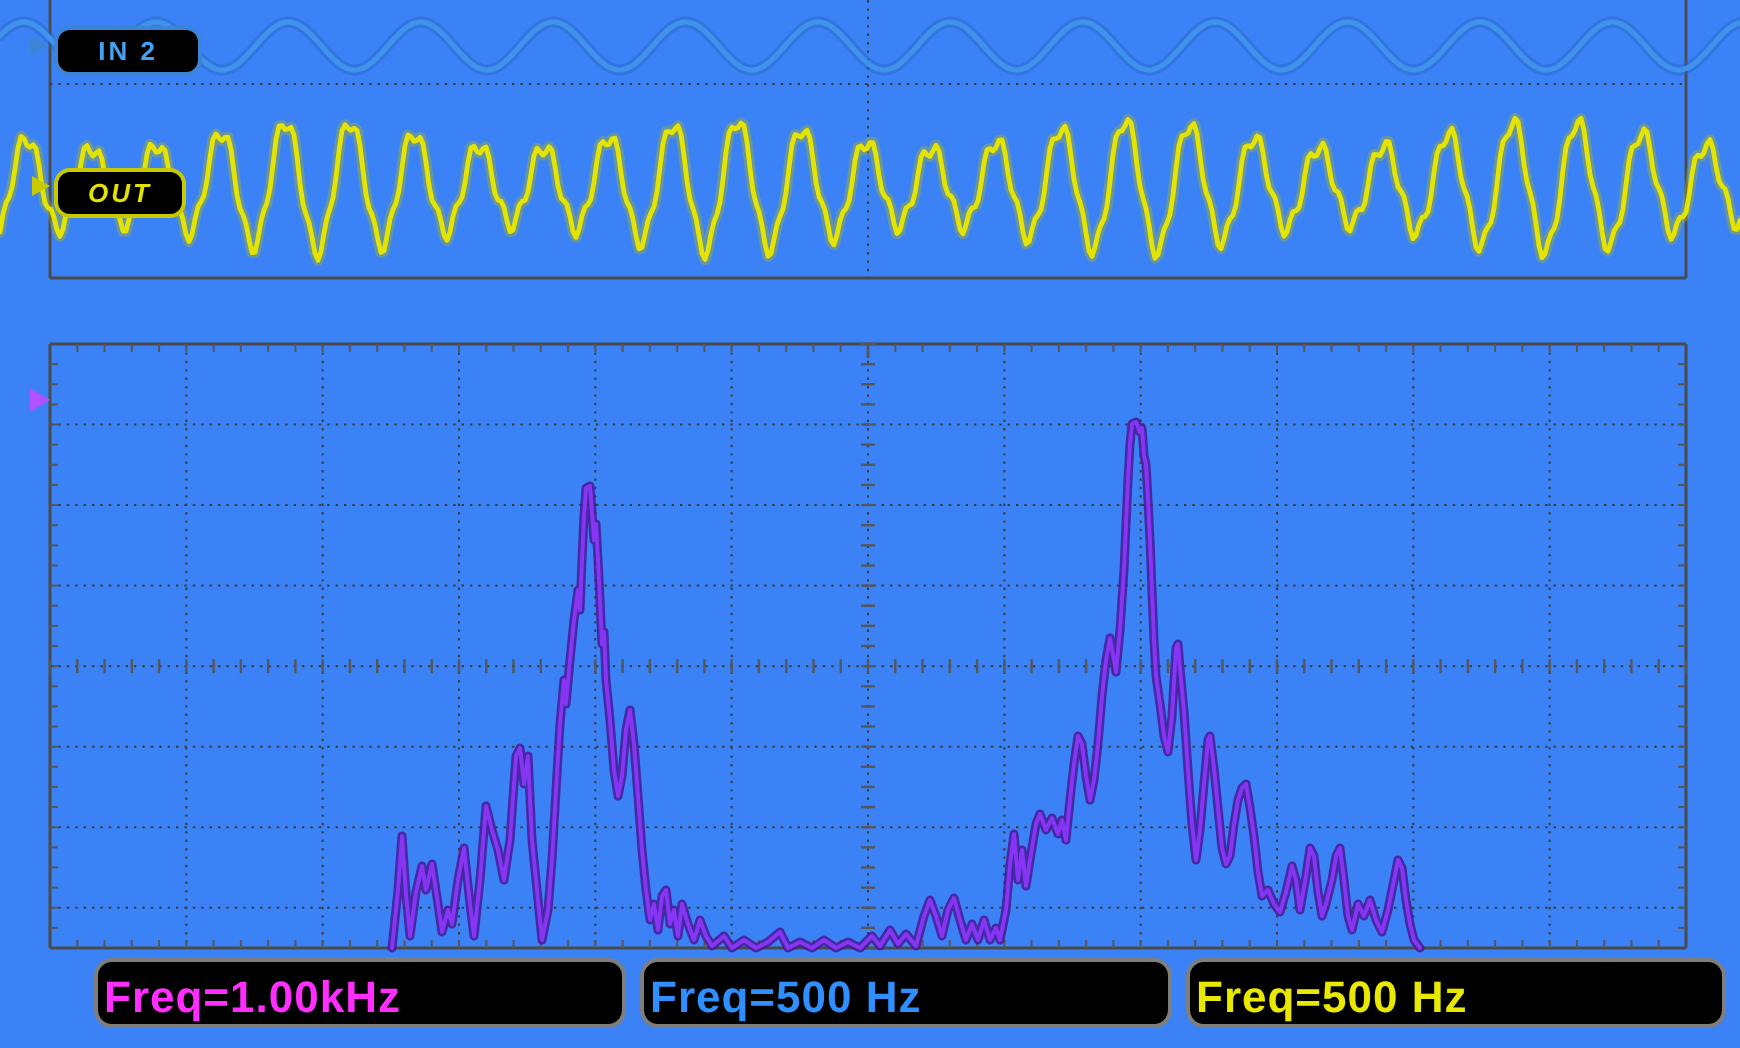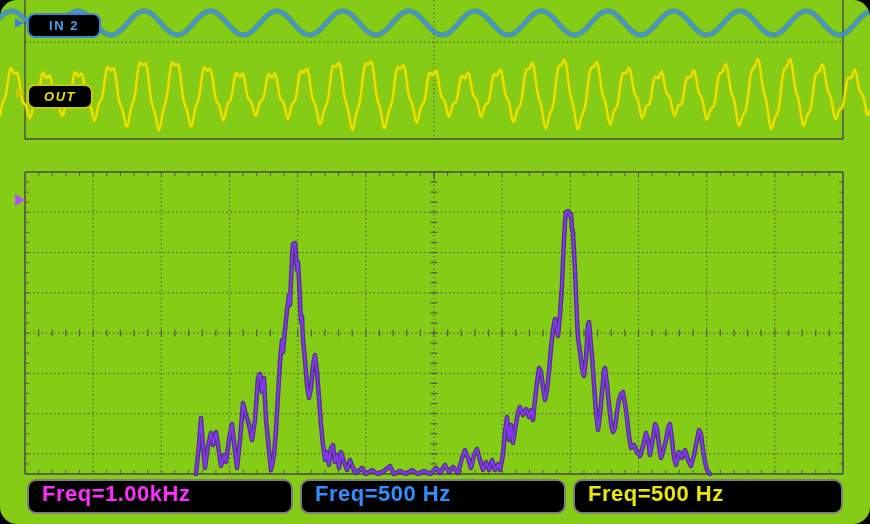--- a/index.html
+++ b/index.html
@@ -1,32 +1,31 @@
 <!DOCTYPE html>
 <html><head>
 <meta charset="utf-8">
 <style>
   html,body{margin:0;padding:0;background:#000;}
   #screen{
-    position:relative;width:870px;height:524px;background:#84cc16;overflow:hidden;
+    position:relative;width:870px;height:524px;background:#3b82f6;overflow:hidden;
     font-family:"Liberation Sans",sans-serif;
-    border-radius:17px;
   }
   #scope-svg{position:absolute;left:0;top:0;}
   .ch-label{
     position:absolute;display:flex;align-items:center;justify-content:center;
     background:#000;border:2px solid #888;border-radius:8px;
     font-weight:bold;font-size:13px;letter-spacing:1.5px;z-index:5;
   }
   .arrow{position:absolute;width:0;height:0;border-style:solid;z-index:4;}
   .meas-box{
     position:absolute;top:479px;height:35px;background:#000;
     border:2px solid #7e7e7e;border-radius:9px;box-sizing:border-box;
-    display:flex;align-items:flex-start;padding-left:13px;
-    font-weight:bold;font-size:22px;letter-spacing:0.5px;z-index:6;
+    display:flex;align-items:flex-end;padding-left:3px;
+    font-weight:bold;font-size:22px;letter-spacing:0.5px;z-index:6;margin-left:20px;
   }
 </style>
 </head>
 <body>
 
 <div id="screen">
 
   <svg id="scope-svg" width="870" height="524">
       <line x1="25" y1="0" x2="25" y2="139" stroke="#4a4a4a" stroke-width="1.4"></line>
       <line x1="843" y1="0" x2="843" y2="139" stroke="#4a4a4a" stroke-width="1.4"></line>

